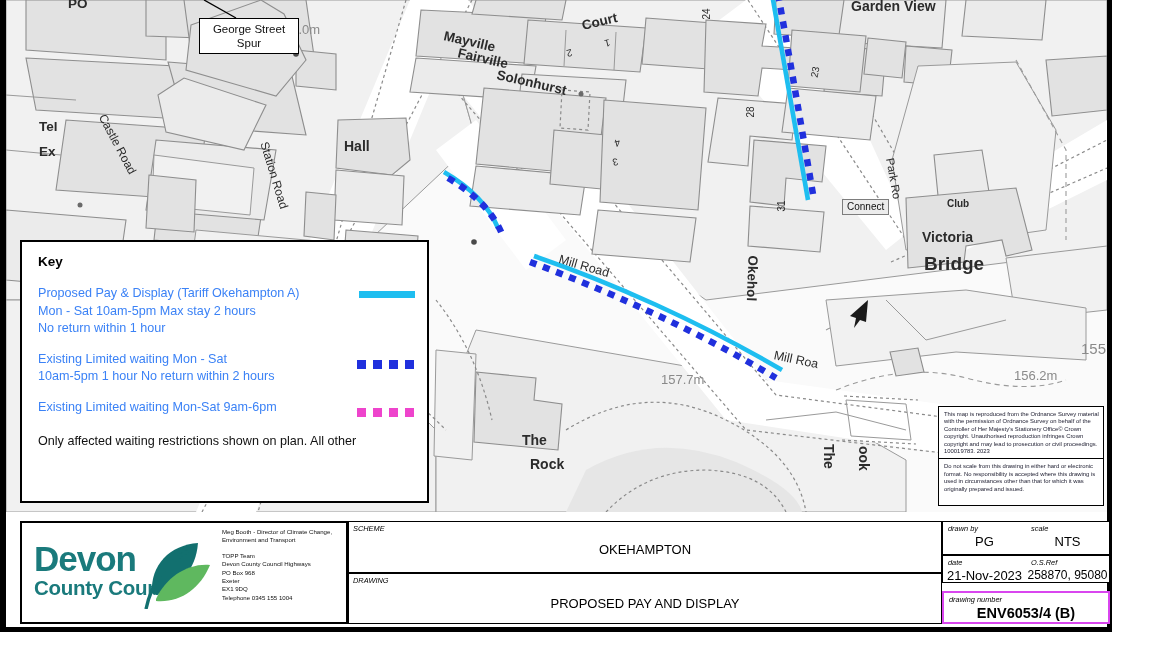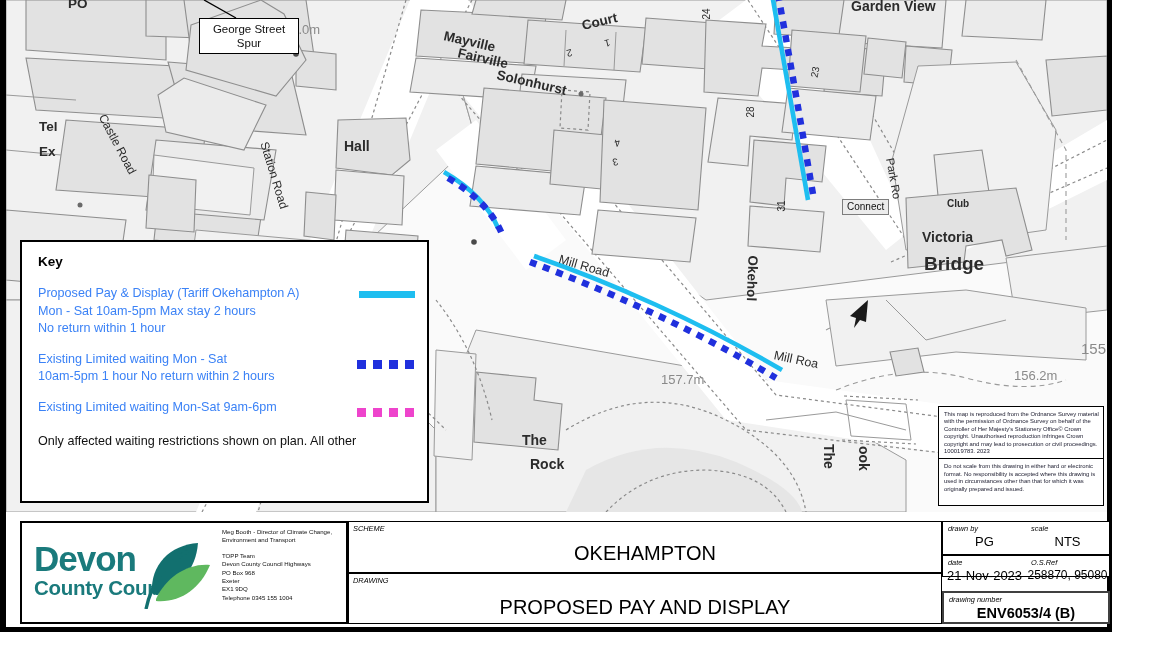--- a/index.html
+++ b/index.html
@@ -64,26 +64,26 @@
              letter-spacing:-1px;color:#1a7a7c;line-height:35px;}
   .logo-txt2{position:absolute;left:12px;top:54px;font-size:20.5px;font-weight:bold;
              letter-spacing:-.3px;color:#1a7a7c;line-height:22px;}
   .addr{position:absolute;left:200px;top:5px;width:135px;}
   .addr p{margin:0;font-size:6.1px;line-height:8.4px;color:#111;}
   .addr .gap{height:7px;}
 
   
   .scheme-cell{left:342px;top:4px;width:594px;height:52px;}
   .drawing-cell{left:342px;top:56px;width:594px;height:51px;}
-  .scheme-cell .tb-val,.drawing-cell .tb-val{left:0;right:0;font-size:20px;}
+  .scheme-cell .tb-val,.drawing-cell .tb-val{left:0;right:0;font-size:13px;}
 
   
   .drawn-cell{left:936px;top:4px;width:168px;height:34px;}
-  .date-cell{left:936px;top:38px;width:168px;height:22px;}
-  .num-cell{left:936px;top:74px;width:168px;height:33px;border:2px solid #404040;}
+  .date-cell{left:936px;top:38px;width:168px;height:28px;}
+  .num-cell{left:936px;top:74px;width:168px;height:33px;border:2px solid #d946ef;}
 
   .tb-half{position:absolute;top:12px;width:50%;text-align:center;font-size:13px;}
 </style>
 </head>
 <body>
 
 <div class="sheet">
 
   <div class="map">
     <svg width="1101" height="512" viewBox="0 0 1101 512">

